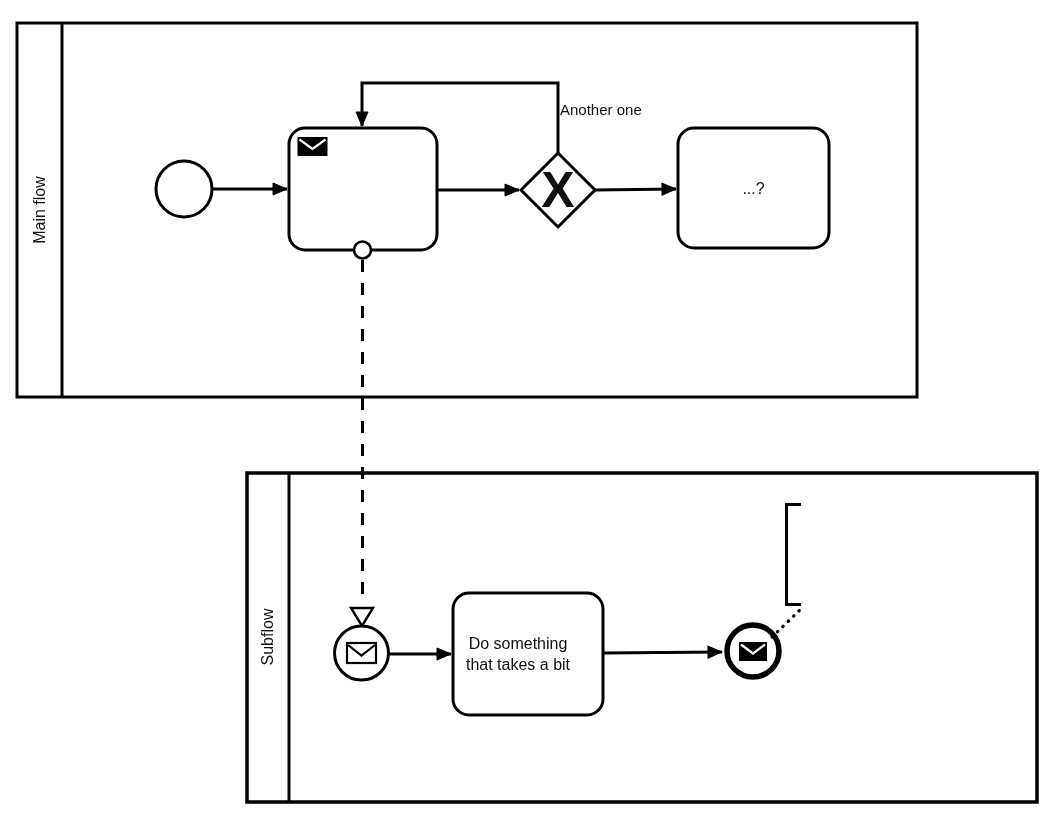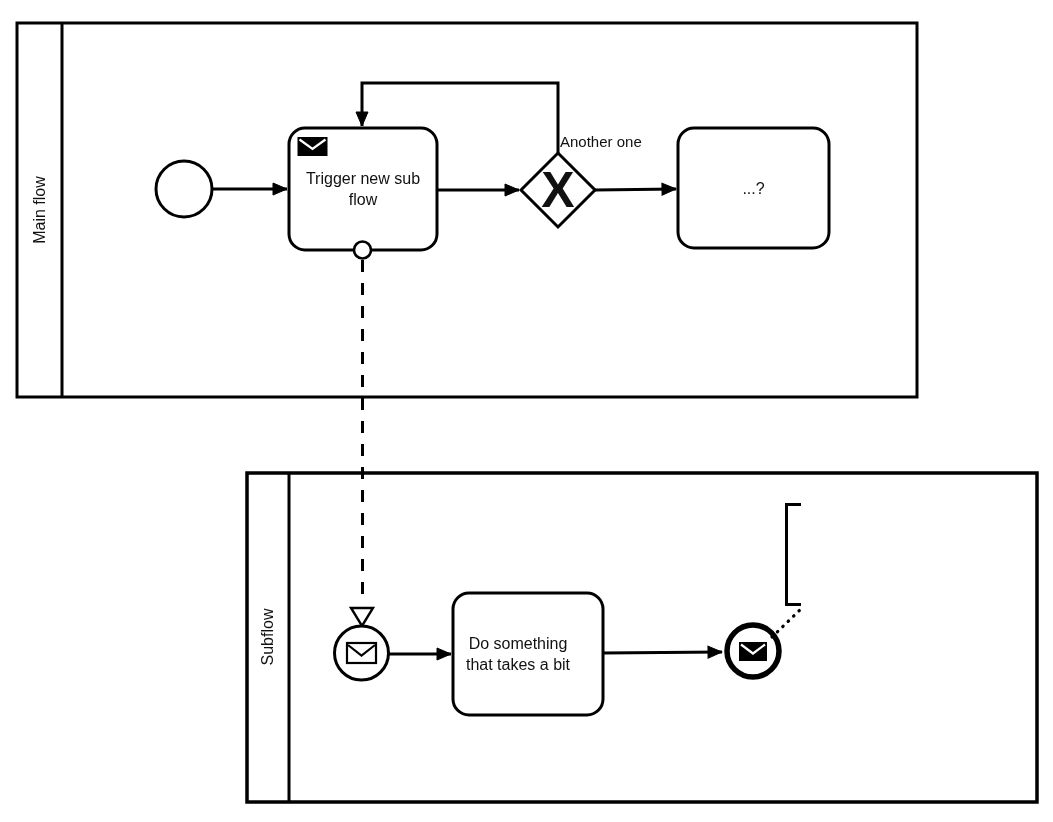--- a/index.html
+++ b/index.html
@@ -126,27 +126,24 @@
     </g>
 
     <path d="M 801,504.5 L 786.5,504.5 L 786.5,604.5 L 801,604.5" fill="none" stroke="#000000" stroke-width="3"></path>
 
     <line x1="772" y1="637" x2="804" y2="606" stroke="#000000" stroke-width="3.2" stroke-dasharray="0.5 7" stroke-linecap="round"></line>
   </svg>
 
   <div class="txt pool-label" style="left:-110px; top:199px; width:300px; height:22px;">Main flow</div>
   <div class="txt pool-label" style="left:118px; top:626px; width:300px; height:22px;">Subflow</div>
 
-  <div class="txt task-label" style="left:297px; top:128px; width:132px; height:122px;">
-    <span class="inner">Trigger new sub flow</span>
-  </div>
 
   <div class="txt gateway-marker" style="left:528px; top:160px; width:60px; height:60px;">X</div>
 
-  <div class="txt flow-label" style="left:560px; top:101px;margin-top:32px;">Another one</div>
+  <div class="txt flow-label" style="left:560px; top:101px;">Another one</div>
 
   <div class="txt task-label" style="left:688px; top:128px; width:131px; height:120px;">
     <span class="inner">...?</span>
   </div>
 
   <div class="txt task-label" style="left:458px; top:593px; width:120px; height:122px;">
     <span class="inner">Do something that takes a bit</span>
   </div>
 
 

